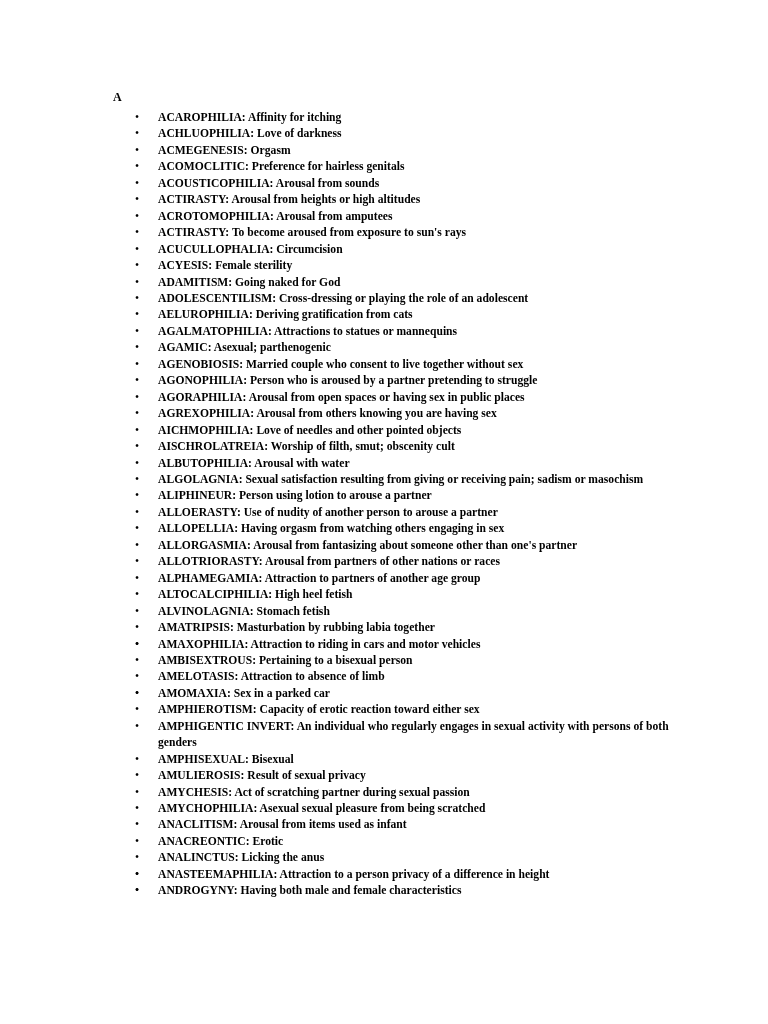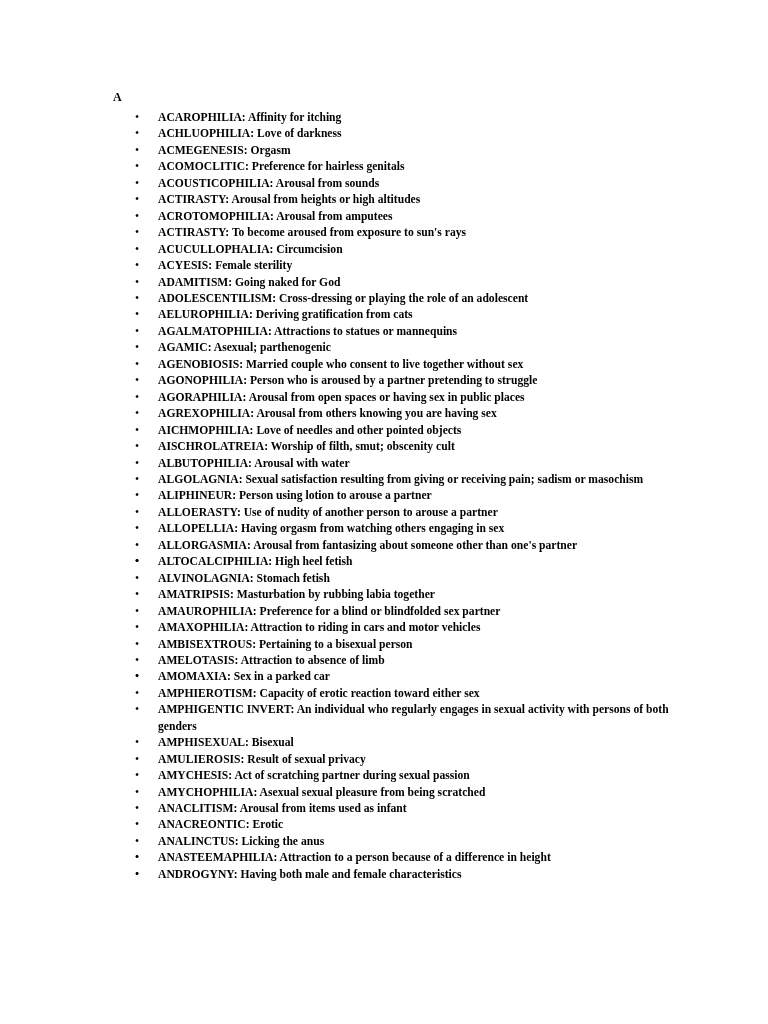--- a/index.html
+++ b/index.html
@@ -101,39 +101,39 @@
       <li class="glossary-entry"><span class="bullet-marker">•</span><span class="entry-text"><span class="entry-term">AGORAPHILIA</span><span class="entry-sep">: </span><span class="entry-def">Arousal from open spaces or having sex in public places</span></span></li>
       <li class="glossary-entry"><span class="bullet-marker">•</span><span class="entry-text"><span class="entry-term">AGREXOPHILIA</span><span class="entry-sep">: </span><span class="entry-def">Arousal from others knowing you are having sex</span></span></li>
       <li class="glossary-entry"><span class="bullet-marker">•</span><span class="entry-text"><span class="entry-term">AICHMOPHILIA</span><span class="entry-sep">: </span><span class="entry-def">Love of needles and other pointed objects</span></span></li>
       <li class="glossary-entry"><span class="bullet-marker">•</span><span class="entry-text"><span class="entry-term">AISCHROLATREIA</span><span class="entry-sep">: </span><span class="entry-def">Worship of filth, smut; obscenity cult</span></span></li>
       <li class="glossary-entry"><span class="bullet-marker">•</span><span class="entry-text"><span class="entry-term">ALBUTOPHILIA</span><span class="entry-sep">: </span><span class="entry-def">Arousal with water</span></span></li>
       <li class="glossary-entry"><span class="bullet-marker">•</span><span class="entry-text"><span class="entry-term">ALGOLAGNIA</span><span class="entry-sep">: </span><span class="entry-def">Sexual satisfaction resulting from giving or receiving pain; sadism or masochism</span></span></li>
       <li class="glossary-entry"><span class="bullet-marker">•</span><span class="entry-text"><span class="entry-term">ALIPHINEUR</span><span class="entry-sep">: </span><span class="entry-def">Person using lotion to arouse a partner</span></span></li>
       <li class="glossary-entry"><span class="bullet-marker">•</span><span class="entry-text"><span class="entry-term">ALLOERASTY</span><span class="entry-sep">: </span><span class="entry-def">Use of nudity of another person to arouse a partner</span></span></li>
       <li class="glossary-entry"><span class="bullet-marker">•</span><span class="entry-text"><span class="entry-term">ALLOPELLIA</span><span class="entry-sep">: </span><span class="entry-def">Having orgasm from watching others engaging in sex</span></span></li>
       <li class="glossary-entry"><span class="bullet-marker">•</span><span class="entry-text"><span class="entry-term">ALLORGASMIA</span><span class="entry-sep">: </span><span class="entry-def">Arousal from fantasizing about someone other than one's partner</span></span></li>
-      <li class="glossary-entry"><span class="bullet-marker">•</span></li>
-      <li class="glossary-entry"><span class="bullet-marker">•</span></li>
+      <li class="glossary-entry"><span class="bullet-marker">•</span><span class="entry-text"><span class="entry-term">ALLOTRIORASTY</span><span class="entry-sep">: </span><span class="entry-def">Arousal from partners of other nations or races</span></span></li>
+      <li class="glossary-entry"><span class="bullet-marker">•</span><span class="entry-text"><span class="entry-term">ALPHAMEGAMIA</span><span class="entry-sep">: </span><span class="entry-def">Attraction to partners of another age group</span></span></li>
       <li class="glossary-entry"><span class="bullet-marker">•</span><span class="entry-text"><span class="entry-term">ALTOCALCIPHILIA</span><span class="entry-sep">: </span><span class="entry-def">High heel fetish</span></span></li>
       <li class="glossary-entry"><span class="bullet-marker">•</span><span class="entry-text"><span class="entry-term">ALVINOLAGNIA</span><span class="entry-sep">: </span><span class="entry-def">Stomach fetish</span></span></li>
       <li class="glossary-entry"><span class="bullet-marker">•</span><span class="entry-text"><span class="entry-term">AMATRIPSIS</span><span class="entry-sep">: </span><span class="entry-def">Masturbation by rubbing labia together</span></span></li>
-      <li class="glossary-entry"><span class="bullet-marker">•</span><span class="entry-text"><span class="entry-term">AMAUROPHILIA</span><span class="entry-sep">: </span><span class="entry-def">Preference for a blind or blindfolded sex partner</span></span></li>
+      <li class="glossary-entry"><span class="bullet-marker">•</span></li>
       <li class="glossary-entry"><span class="bullet-marker">•</span><span class="entry-text"><span class="entry-term">AMAXOPHILIA</span><span class="entry-sep">: </span><span class="entry-def">Attraction to riding in cars and motor vehicles</span></span></li>
       <li class="glossary-entry"><span class="bullet-marker">•</span><span class="entry-text"><span class="entry-term">AMBISEXTROUS</span><span class="entry-sep">: </span><span class="entry-def">Pertaining to a bisexual person</span></span></li>
       <li class="glossary-entry"><span class="bullet-marker">•</span><span class="entry-text"><span class="entry-term">AMELOTASIS</span><span class="entry-sep">: </span><span class="entry-def">Attraction to absence of limb</span></span></li>
       <li class="glossary-entry"><span class="bullet-marker">•</span></li>
       <li class="glossary-entry"><span class="bullet-marker">•</span><span class="entry-text"><span class="entry-term">AMOMAXIA</span><span class="entry-sep">: </span><span class="entry-def">Sex in a parked car</span></span></li>
       <li class="glossary-entry"><span class="bullet-marker">•</span><span class="entry-text"><span class="entry-term">AMPHIEROTISM</span><span class="entry-sep">: </span><span class="entry-def">Capacity of erotic reaction toward either sex</span></span></li>
       <li class="glossary-entry wrapping"><span class="bullet-marker">•</span><span class="entry-text"><span class="entry-term">AMPHIGENTIC INVERT</span><span class="entry-sep">: </span><span class="entry-def">An individual who regularly engages in sexual activity with persons of both genders</span></span></li>
       <li class="glossary-entry"><span class="bullet-marker">•</span><span class="entry-text"><span class="entry-term">AMPHISEXUAL</span><span class="entry-sep">: </span><span class="entry-def">Bisexual</span></span></li>
       <li class="glossary-entry"><span class="bullet-marker">•</span><span class="entry-text"><span class="entry-term">AMULIEROSIS</span><span class="entry-sep">: </span><span class="entry-def">Result of sexual privacy</span></span></li>
       <li class="glossary-entry"><span class="bullet-marker">•</span><span class="entry-text"><span class="entry-term">AMYCHESIS</span><span class="entry-sep">: </span><span class="entry-def">Act of scratching partner during sexual passion</span></span></li>
       <li class="glossary-entry"><span class="bullet-marker">•</span><span class="entry-text"><span class="entry-term">AMYCHOPHILIA</span><span class="entry-sep">: </span><span class="entry-def">Asexual sexual pleasure from being scratched</span></span></li>
       <li class="glossary-entry"><span class="bullet-marker">•</span><span class="entry-text"><span class="entry-term">ANACLITISM</span><span class="entry-sep">: </span><span class="entry-def">Arousal from items used as infant</span></span></li>
       <li class="glossary-entry"><span class="bullet-marker">•</span><span class="entry-text"><span class="entry-term">ANACREONTIC</span><span class="entry-sep">: </span><span class="entry-def">Erotic</span></span></li>
       <li class="glossary-entry"><span class="bullet-marker">•</span><span class="entry-text"><span class="entry-term">ANALINCTUS</span><span class="entry-sep">: </span><span class="entry-def">Licking the anus</span></span></li>
       <li class="glossary-entry"><span class="bullet-marker">•</span></li>
-      <li class="glossary-entry"><span class="bullet-marker">•</span><span class="entry-text"><span class="entry-term">ANASTEEMAPHILIA</span><span class="entry-sep">: </span><span class="entry-def">Attraction to a person because of a difference in height</span></span></li>
+      <li class="glossary-entry"><span class="bullet-marker">•</span><span class="entry-text"><span class="entry-term">ANASTEEMAPHILIA</span><span class="entry-sep">: </span><span class="entry-def">Attraction to a person privacy of a difference in height</span></span></li>
       <li class="glossary-entry"><span class="bullet-marker">•</span></li>
       <li class="glossary-entry"><span class="bullet-marker">•</span><span class="entry-text"><span class="entry-term">ANDROGYNY</span><span class="entry-sep">: </span><span class="entry-def">Having both male and female characteristics</span></span></li>
     </ul>
 
 </div>
 
 </body></html>

